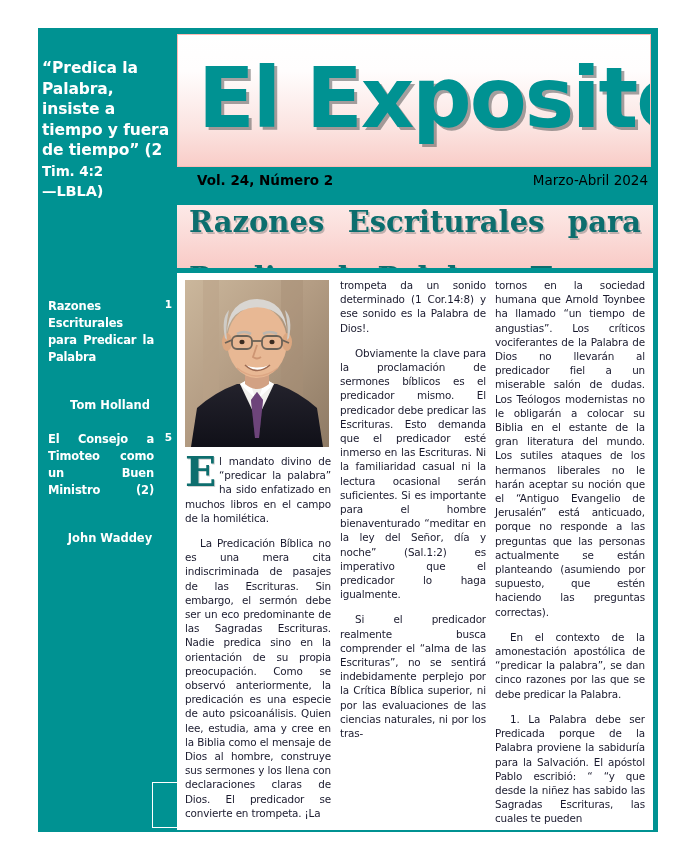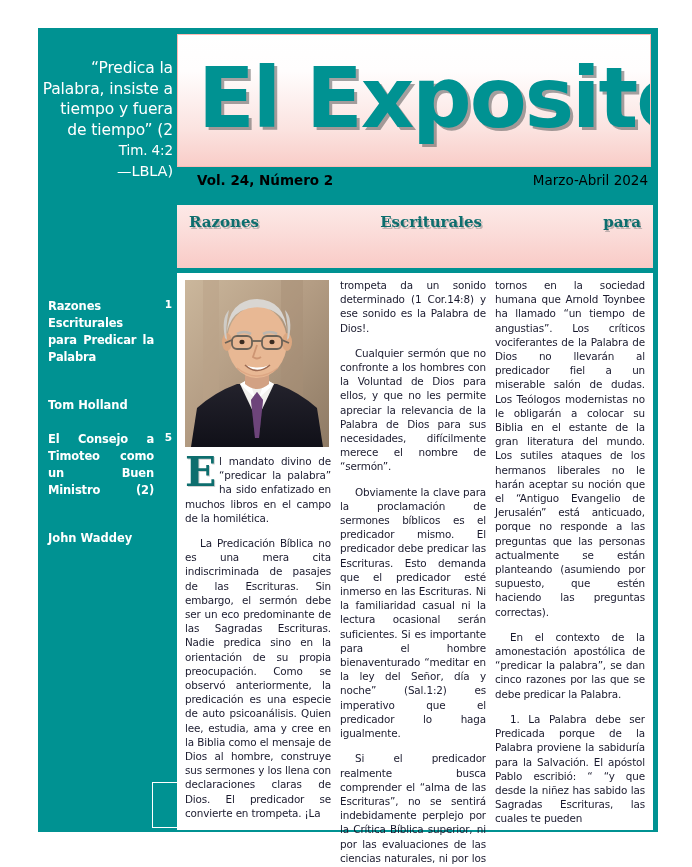--- a/index.html
+++ b/index.html
@@ -31,23 +31,23 @@
     top: 0px;
     width: 139px;
     height: 804px;
     color: #ffffff;
   }
   #pull-quote {
     position: absolute;
     left: 4px;
     top: 30px;
     width: 131px;
-    text-align: right;
-    font-family: "DejaVu Sans", sans-serif;
-    font-weight: normal;
+    text-align: left;
+    font-family: "DejaVu Sans", sans-serif;
+    font-weight: bold;
     font-size: 15.5px;
     line-height: 20.5px;
     letter-spacing: -0.1px;
   }
   #pull-quote .src {
     display: block;
     font-size: 14.5px;
   }
   #pull-quote .small {
     font-size: 13.5px;
@@ -87,20 +87,21 @@
     font-size: 10.5px;
     color: #ffffff;
   }
   .toc-author {
     font-family: "DejaVu Sans", sans-serif;
     font-weight: bold;
     font-size: 11.5px;
     line-height: 16px;
     color: #ffffff;
     margin: 0 0 18px 0;
+    text-align: center;
   }
 
   
   #deco-square {
     position: absolute;
     left: 114px;
     top: 754px;
     width: 36px;
     height: 46px;
     border: 1.5px solid #ffffff;
@@ -169,21 +170,21 @@
     background: linear-gradient(to bottom, #fde9e7 0%, #fbdedb 40%, #f9cbc6 100%);
     overflow: hidden;
   }
   #headline-text {
     position: absolute;
     left: 12px;
     top: 3px;
     width: 452px;
     font-family: "DejaVu Serif", serif;
     font-weight: bold;
-    font-size: 15px;
+    font-size: 29px;
     line-height: 28px;
     color: #0d6e6e;
     text-shadow: 1.5px 1.5px 0px rgba(120,120,120,0.45);
   }
   #headline-line1 {
     display: block;
     text-align: justify;
   }
   #headline-line1::after {
     content: "";
@@ -362,21 +363,20 @@
       </svg>
     </div>
 
     <div class="col" id="col1">
       <p class="noindent"><span id="dropcap">E</span><span>l mandato divino de “predicar la palabra” ha sido enfatizado en muchos libros en el campo de la homilética.</span></p>
       <p>La Predicación Bíblica no es una mera cita indiscriminada de pasajes de las Escrituras. Sin embargo, el sermón debe ser un eco predominante de las Sagradas Escrituras. Nadie predica sino en la orientación de su propia preocupación. Como se observó anteriormente, la predicación es una especie de auto psicoanálisis. Quien lee, estudia, ama y cree en la Biblia como el mensaje de Dios al hombre, construye sus sermones y los llena con declaraciones claras de Dios. El predicador se convierte en trompeta. ¡La</p>
     </div>
 
     <div class="col" id="col2">
       <p class="noindent">trompeta da un sonido determinado (1 Cor.14:8) y ese sonido es la Palabra de Dios!.</p>
-      <p>Cualquier sermón que no confronte a los hombres con la Voluntad de Dios para ellos, y que no les permite apreciar la relevancia de la Palabra de Dios para sus necesidades, difícilmente merece el nombre de “sermón”.</p>
       <p>Obviamente la clave para la proclamación de sermones bíblicos es el predicador mismo. El predicador debe predicar las Escrituras. Esto demanda que el predicador esté inmerso en las Escrituras. Ni la familiaridad casual ni la lectura ocasional serán suficientes. Si es importante para el hombre bienaventurado “meditar en la ley del Señor, día y noche” (Sal.1:2) es imperativo que el predicador lo haga igualmente.</p>
       <p>Si el predicador realmente busca comprender el “alma de las Escrituras”, no se sentirá indebidamente perplejo por la Crítica Bíblica superior, ni por las evaluaciones de las ciencias naturales, ni por los tras-</p>
     </div>
 
     <div class="col" id="col3">
       <p class="noindent">tornos en la sociedad humana que Arnold Toynbee ha llamado “un tiempo de angustias”. Los críticos vociferantes de la Palabra de Dios no llevarán al predicador fiel a un miserable salón de dudas. Los Teólogos modernistas no le obligarán a colocar su Biblia en el estante de la gran literatura del mundo. Los sutiles ataques de los hermanos liberales no le harán aceptar su noción que el “Antiguo Evangelio de Jerusalén” está anticuado, porque no responde a las preguntas que las personas actualmente se están planteando (asumiendo por supuesto, que estén haciendo las preguntas correctas).</p>
       <p>En el contexto de la amonestación apostólica de “predicar la palabra”, se dan cinco razones por las que se debe predicar la Palabra.</p>
       <p>1. La Palabra debe ser Predicada porque de la Palabra proviene la sabiduría para la Salvación. El apóstol Pablo escribió: “ “y que desde la niñez has sabido las Sagradas Escrituras, las cuales te pueden</p>
     </div>
 

